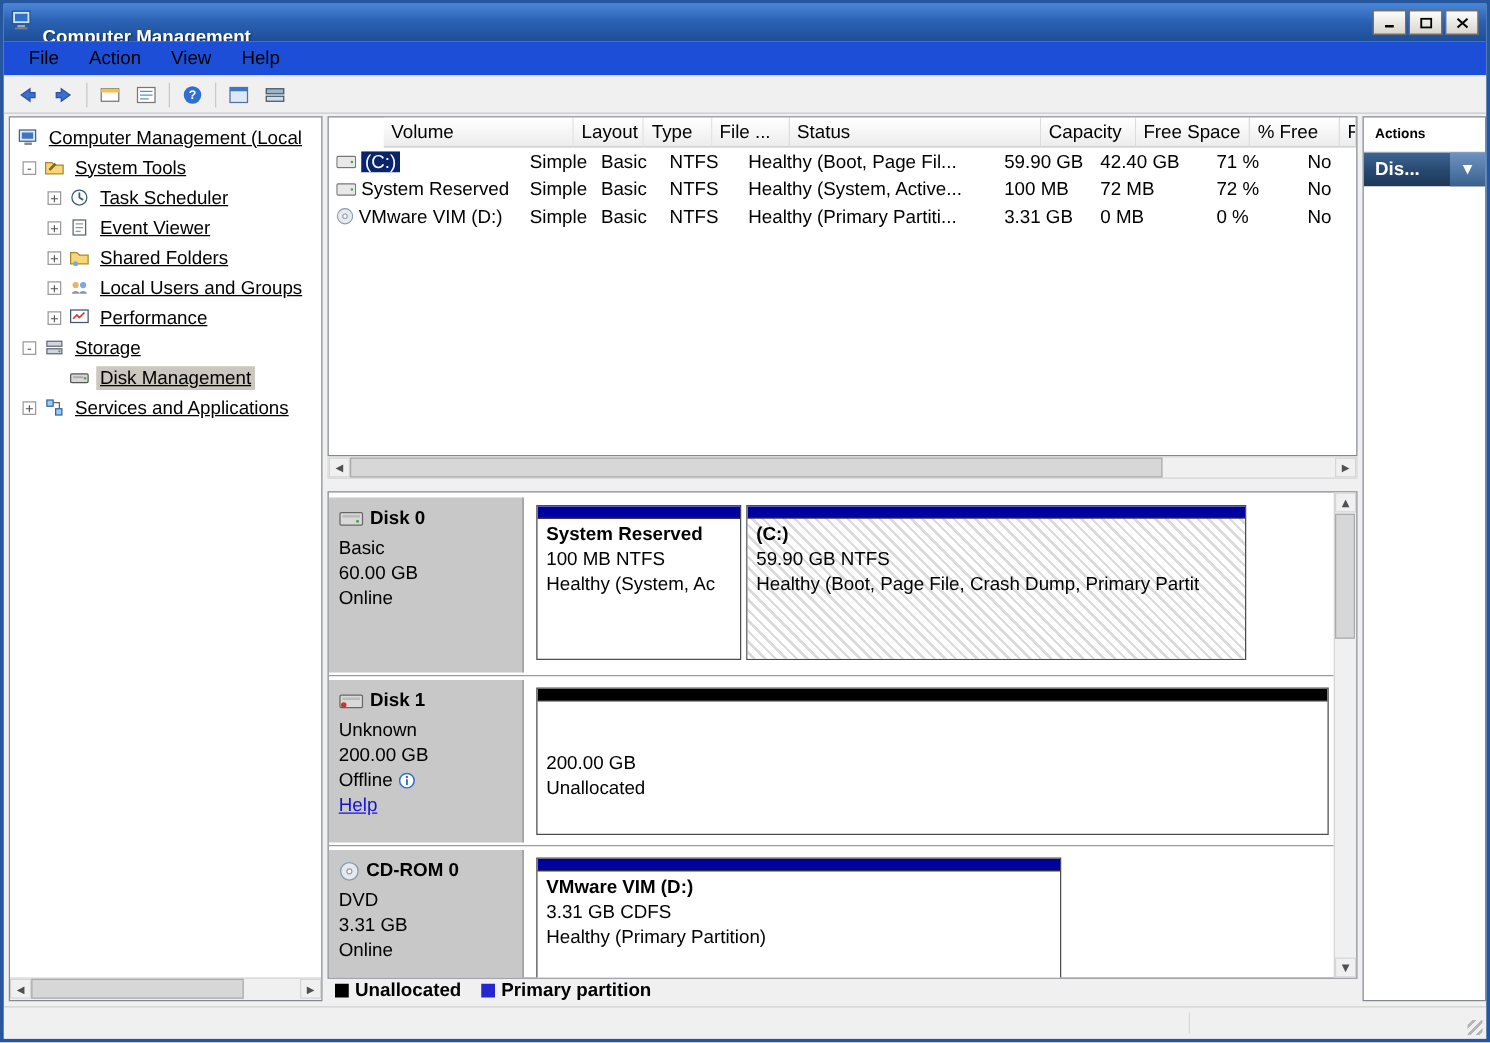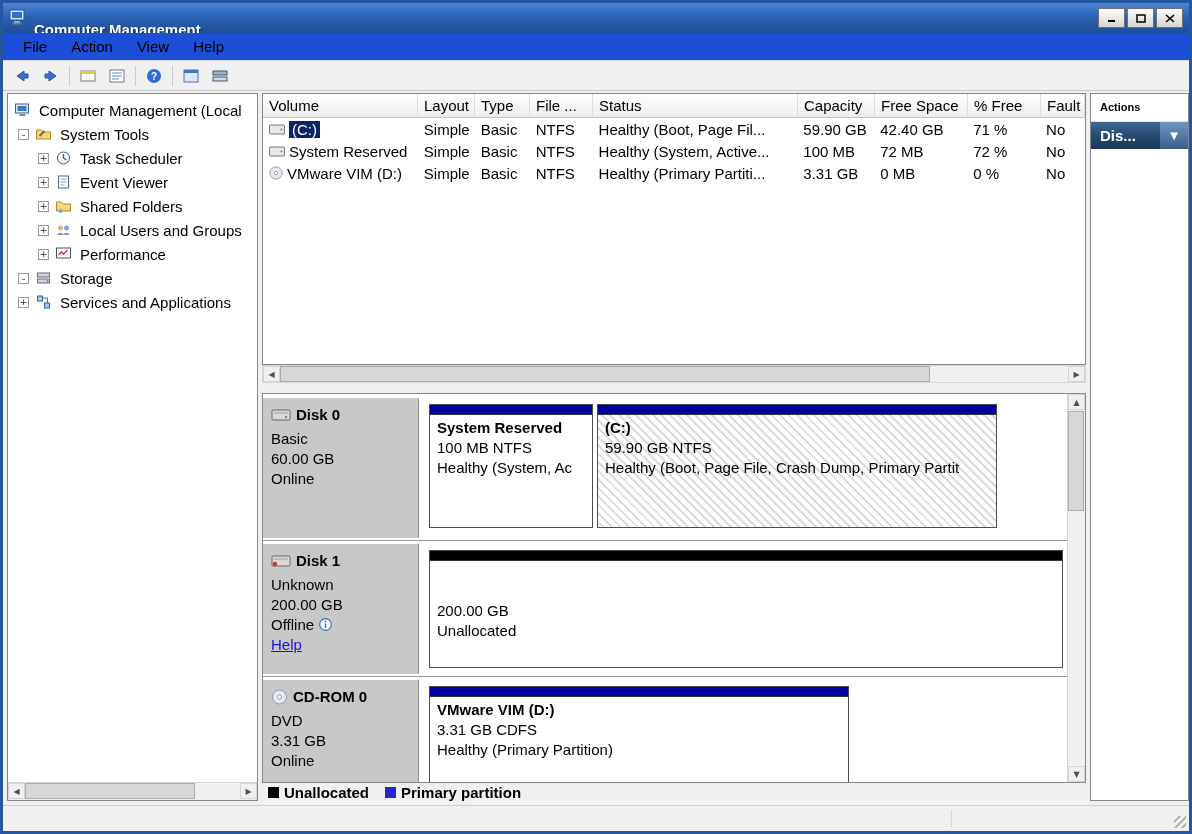--- a/index.html
+++ b/index.html
@@ -32,29 +32,29 @@
   .tree-panel { position:absolute; left:4px; top:90px; width:251px; height:708px;
     background:#fff; border:1px solid #828790; overflow:hidden; }
   .tree { padding-top:4px; }
   .trow { height:24px; display:flex; align-items:center; font-size:15px; white-space:nowrap; }
   .lvl0 { padding-left:6px; } .lvl1 { padding-left:10px; } .lvl2 { padding-left:30px; }
   .expander { width:11px; height:11px; border:1px solid #9A9A9A; background:#fff; color:#555;
     font-size:11px; line-height:9px; text-align:center; margin-right:6px; flex:0 0 11px;
     font-family:"DejaVu Sans Mono", monospace; }
   .expander.none { visibility:hidden; }
   .ticn { width:17px; height:16px; margin-right:5px; flex:0 0 17px; }
-  .tlabel { padding:1px 3px; }
+  .tlabel { padding:1px 3px;text-decoration:underline; }
   .tlabel.sel { background:#CBC7BF; }
 
   
   .middle { position:absolute; left:259px; top:90px; width:824px; height:708px; }
 
   .vtable { position:absolute; left:0; top:0; width:824px; height:272px;
     background:#fff; border:1px solid #828790; overflow:hidden; }
-  .vhead { display:flex; }
+  .vhead { display:flex;margin-left:44px; }
   .vhead .hc { background:linear-gradient(#FFFFFF,#F6F6F6 50%,#ECECEC);
     border-right:1px solid #DCDCDC; border-bottom:1px solid #C5C5C5;
     padding:3px 6px; font-size:15px; height:24px; white-space:nowrap; overflow:hidden; }
   .vrow { display:flex; height:22px; align-items:center; }
   .vrow .vc { padding:0 6px; white-space:nowrap; overflow:hidden; font-size:15px;
     display:flex; align-items:center; gap:4px; }
   .c0{width:155px;} .c1{width:57px;} .c2{width:55px;} .c3{width:63px;} .c4{width:205px;}
   .c5{width:77px;} .c6{width:93px;} .c7{width:73px;} .c8{width:45px;}
   .sel-label { background:#0A246A; color:#fff; padding:0 3px; }
 
@@ -294,20 +294,31 @@
         <span class="ticn">
           <svg width="17" height="16" viewBox="0 0 16 16">
               <rect x="2" y="3" width="12" height="4" fill="#CFD6DD" stroke="#667"></rect>
               <rect x="2" y="9" width="12" height="4" fill="#CFD6DD" stroke="#667"></rect>
               <circle cx="12" cy="11" r="0.9" fill="#4A4"></circle>
             </svg>
         </span>
         <span class="tlabel">Storage</span>
       </div>
 
+      <div class="trow lvl2">
+        <span class="expander none"></span>
+        <span class="ticn">
+          <svg width="17" height="16" viewBox="0 0 16 16">
+              <rect x="1" y="5" width="14" height="7" rx="1" fill="#D8D8D8" stroke="#555"></rect>
+              <rect x="3" y="7" width="8" height="1.5" fill="#AAA"></rect>
+              <circle cx="12.5" cy="8.5" r="1" fill="#4A4"></circle>
+            </svg>
+        </span>
+        <span class="tlabel sel">Disk Management</span>
+      </div>
 
       <div class="trow lvl1">
         <span class="expander">+</span>
         <span class="ticn">
           <svg width="17" height="16" viewBox="0 0 16 16">
               <rect x="2" y="2" width="5" height="5" fill="#9CF" stroke="#369"></rect>
               <rect x="9" y="9" width="5" height="5" fill="#9CF" stroke="#369"></rect>
               <path d="M7 4h5v5" stroke="#666" fill="none"></path>
             </svg>
         </span>

